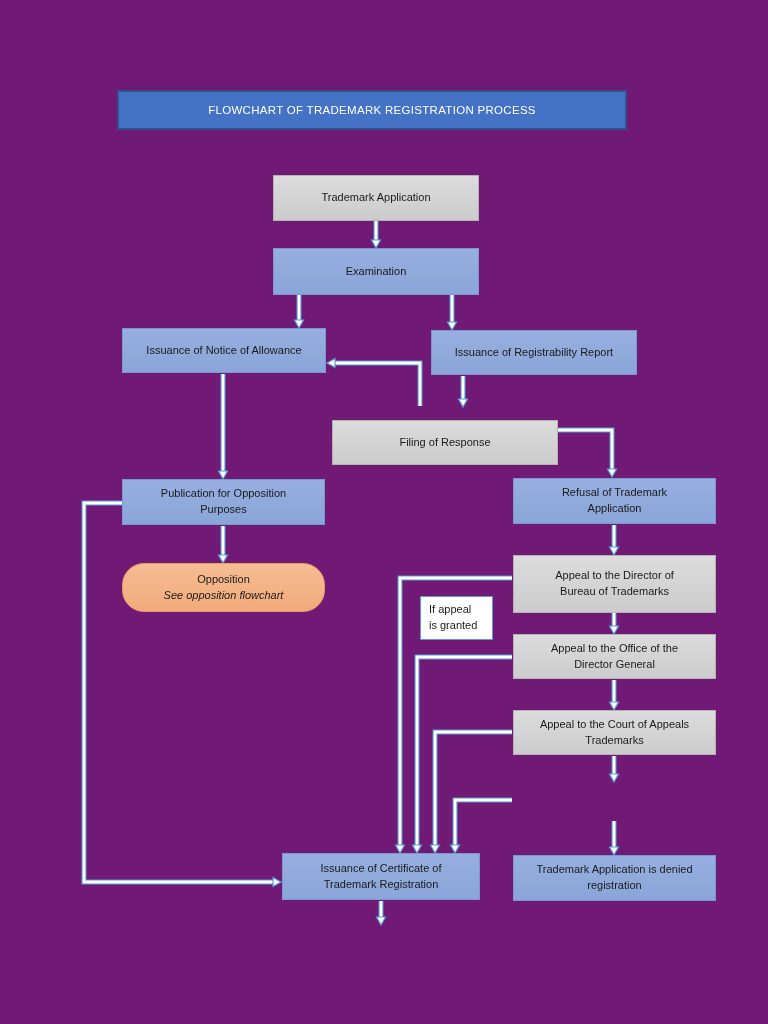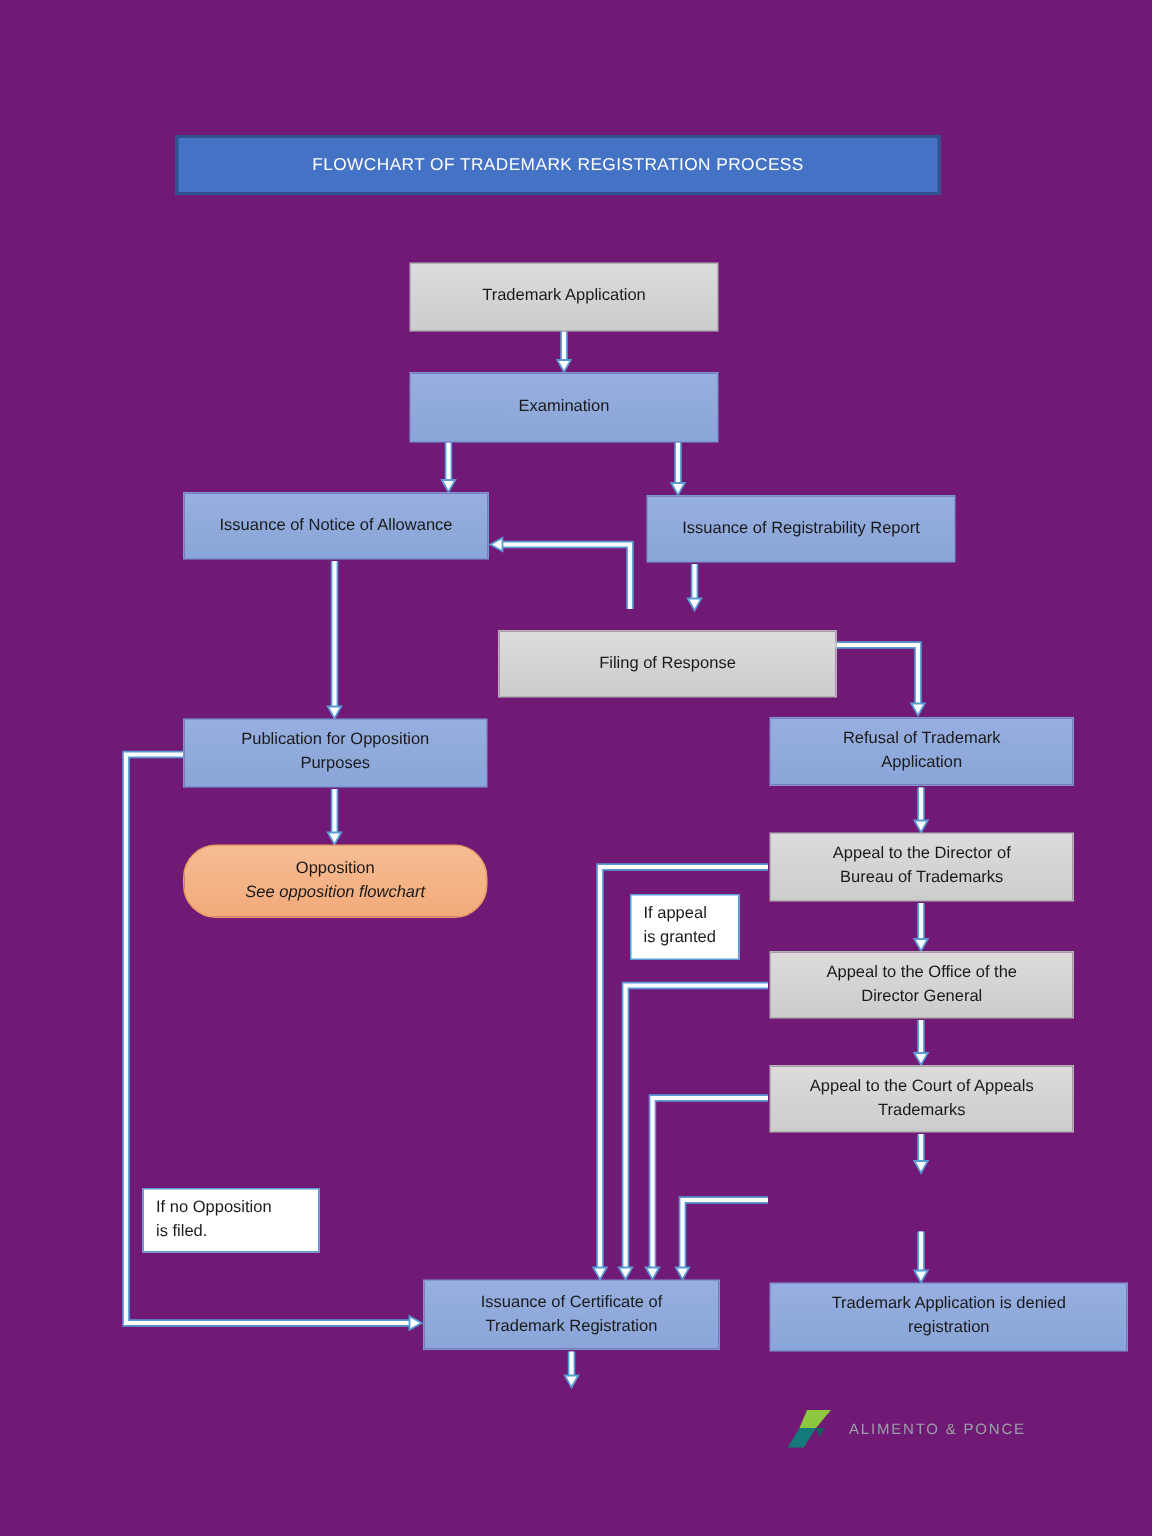--- a/index.html
+++ b/index.html
@@ -163,45 +163,35 @@
 Purposes</div>
 
   <div class="node orange" style="left:122px; top:563px; width:203px; height:49px;border-radius:22px;">
     <span>Opposition</span>
     <span class="note">See opposition flowchart</span>
   </div>
 
   <div class="node blue" style="left:513px; top:478px; width:203px; height:46px;">Refusal of Trademark
 Application</div>
 
-  <div class="node gray" style="left:513px; top:555px; width:203px; height:46px;">Appeal to the Director of
+  <div class="node gray" style="left:513px; top:555px; width:203px; height:58px;">Appeal to the Director of
 Bureau of Trademarks</div>
 
   <div class="node callout" style="left:420px; top:596px; width:73px; height:44px;">If appeal
 is granted</div>
 
   <div class="node gray" style="left:513px; top:634px; width:203px; height:45px;">Appeal to the Office of the
 Director General</div>
 
   <div class="node gray" style="left:513px; top:710px; width:203px; height:45px;">Appeal to the Court of Appeals
 Trademarks</div>
 
 
-  <div class="node blue" style="left:513px; top:855px; width:239px; height:46px;">Trademark Application is denied
+  <div class="node blue" style="left:513px; top:855px; width:203px; height:46px;">Trademark Application is denied
 registration</div>
 
-  <div class="node callout" style="left:95px; top:792px; width:118px; height:43px;">If no Opposition
-is filed.</div>
 
   <div class="node blue" style="left:282px; top:853px; width:198px; height:47px;">Issuance of Certificate of
 Trademark Registration</div>
 
 
-  <div class="logo" style="left:524px; top:938px;">
-    <svg width="34" height="30" viewBox="0 0 34 30">
-      <polygon points="14,2 30,2 20,14 9,14" fill="#8DC63F"></polygon>
-      <polygon points="9,14 20,14 12,27 1,27" fill="#147A7A"></polygon>
-      <polygon points="20,14 26,14 22,20" fill="#0E5F60"></polygon>
-    </svg>
-    <span class="logo-text">ALIMENTO &amp; PONCE</span>
-  </div>
 
 </div>
 
 </body></html>

